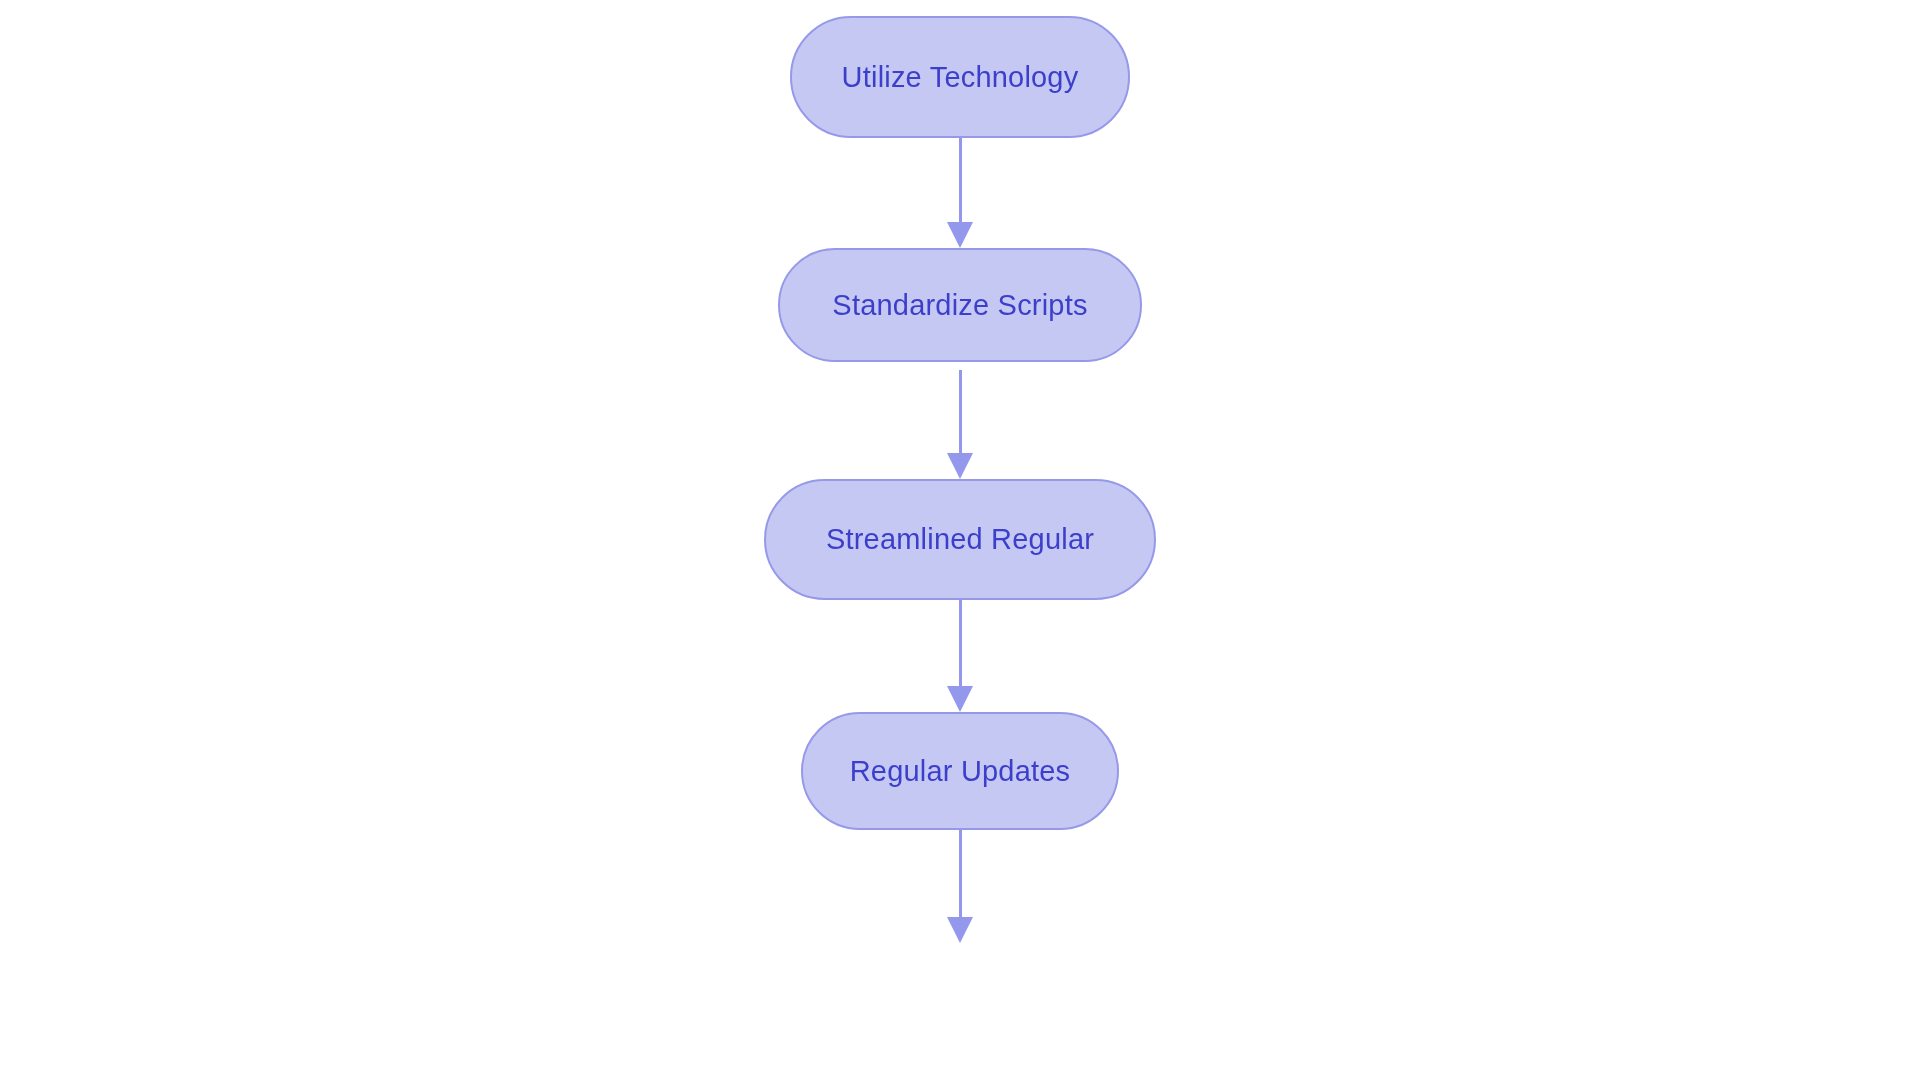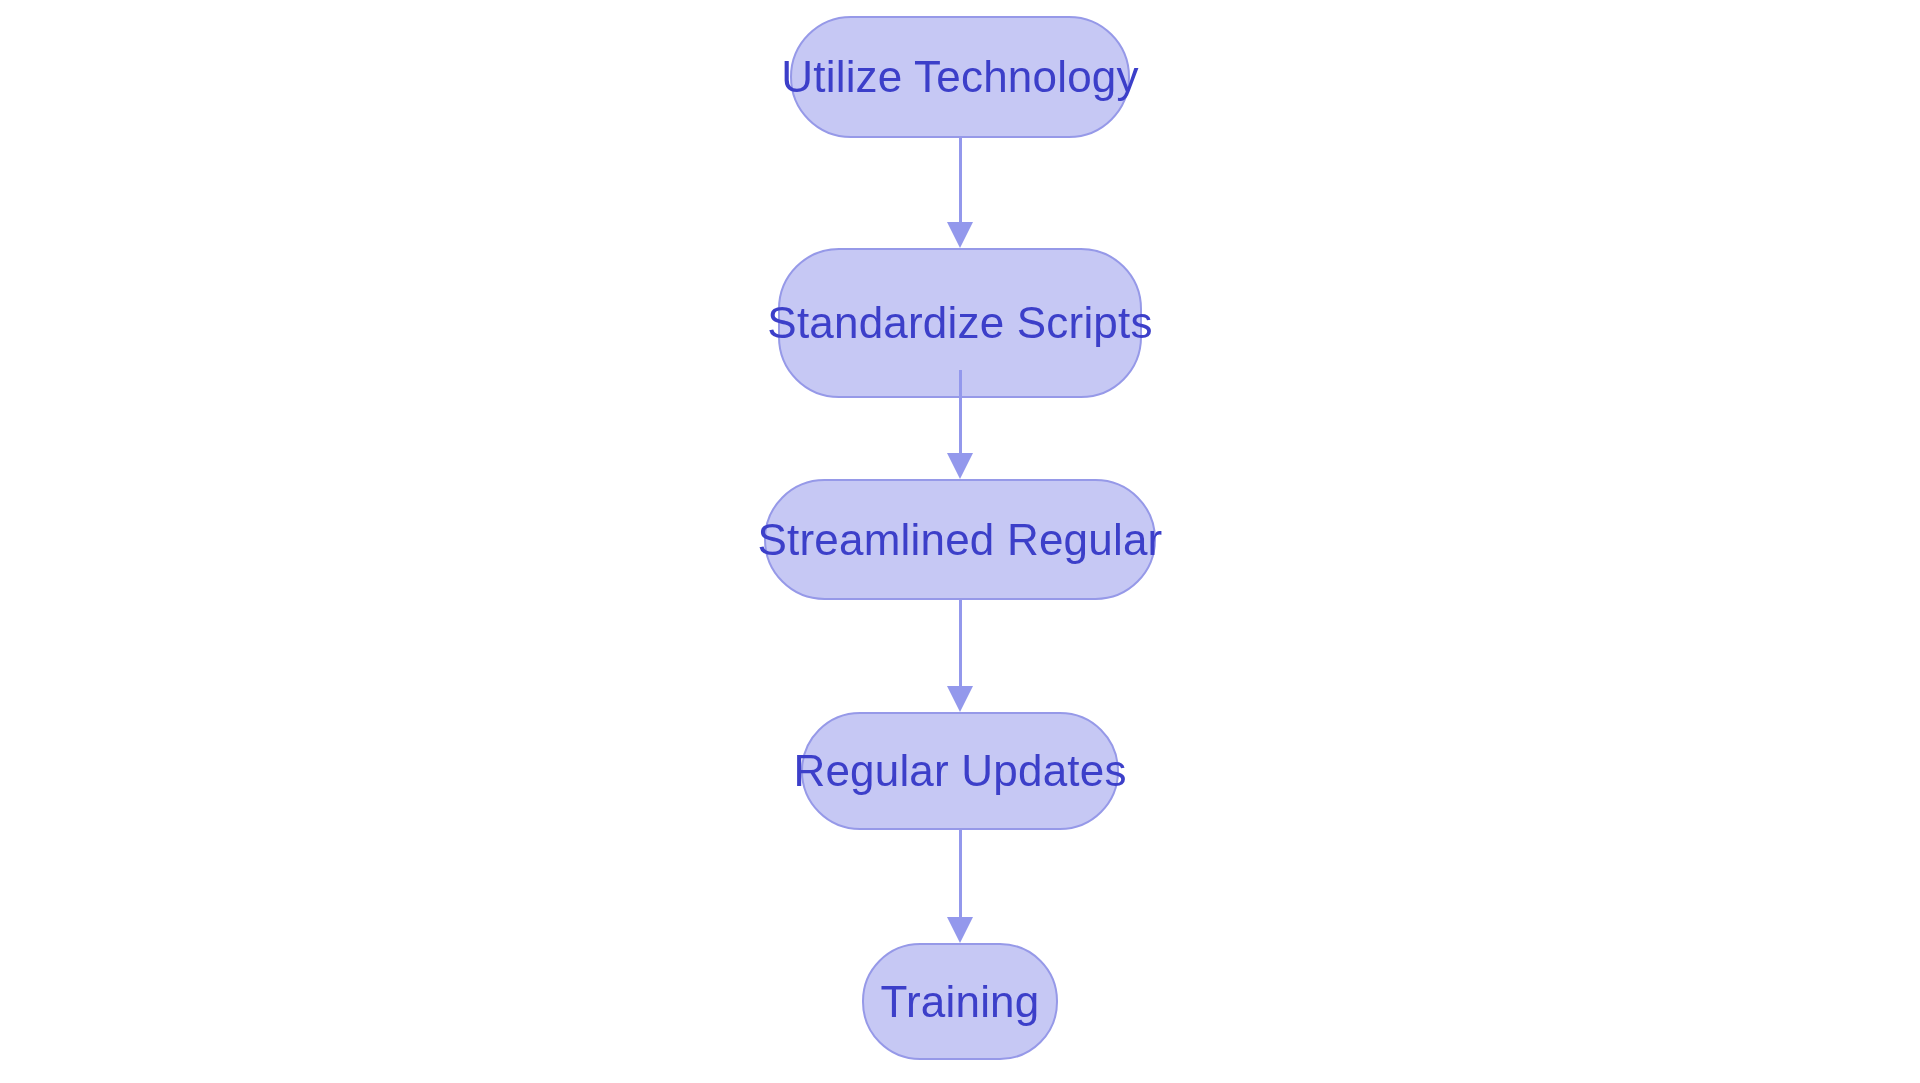--- a/index.html
+++ b/index.html
@@ -27,21 +27,21 @@
     position: absolute;
     background: var(--node-fill);
     border: 2px solid var(--node-border);
     border-radius: 61px;
     display: flex;
     align-items: center;
     justify-content: center;
   }
   .node-label {
     color: var(--node-text);
-    font-size: 44px;
+    font-size: 29px;
     letter-spacing: 0.2px;
     white-space: nowrap;
   }
   .connector {
     position: absolute;
     width: 28px;
     display: flex;
     flex-direction: column;
     align-items: center;
   }
@@ -65,21 +65,21 @@
 
   <div class="node" style="left:790px; top:16px; width:340px; height:122px;">
     <span class="node-label">Utilize Technology</span>
   </div>
 
   <div class="connector" style="left:946px; top:138px; height:110px;">
     <div class="stem"></div>
     <div class="head"></div>
   </div>
 
-  <div class="node" style="left:778px; top:248px; width:364px; height:150px;">
+  <div class="node" style="left:778px; top:248px; width:364px; height:114px;">
     <span class="node-label">Standardize Scripts</span>
   </div>
 
   <div class="connector" style="left:946px; top:370px; height:109px;">
     <div class="stem"></div>
     <div class="head"></div>
   </div>
 
   <div class="node" style="left:764px; top:479px; width:392px; height:121px;">
     <span class="node-label">Streamlined Regular</span>
@@ -92,17 +92,14 @@
 
   <div class="node" style="left:801px; top:712px; width:318px; height:118px;">
     <span class="node-label">Regular Updates</span>
   </div>
 
   <div class="connector" style="left:946px; top:830px; height:113px;">
     <div class="stem"></div>
     <div class="head"></div>
   </div>
 
-  <div class="node" style="left:862px; top:943px; width:196px; height:117px; border-radius:58px;">
-    <span class="node-label">Training</span>
-  </div>
 
 </div>
 
 </body></html>

